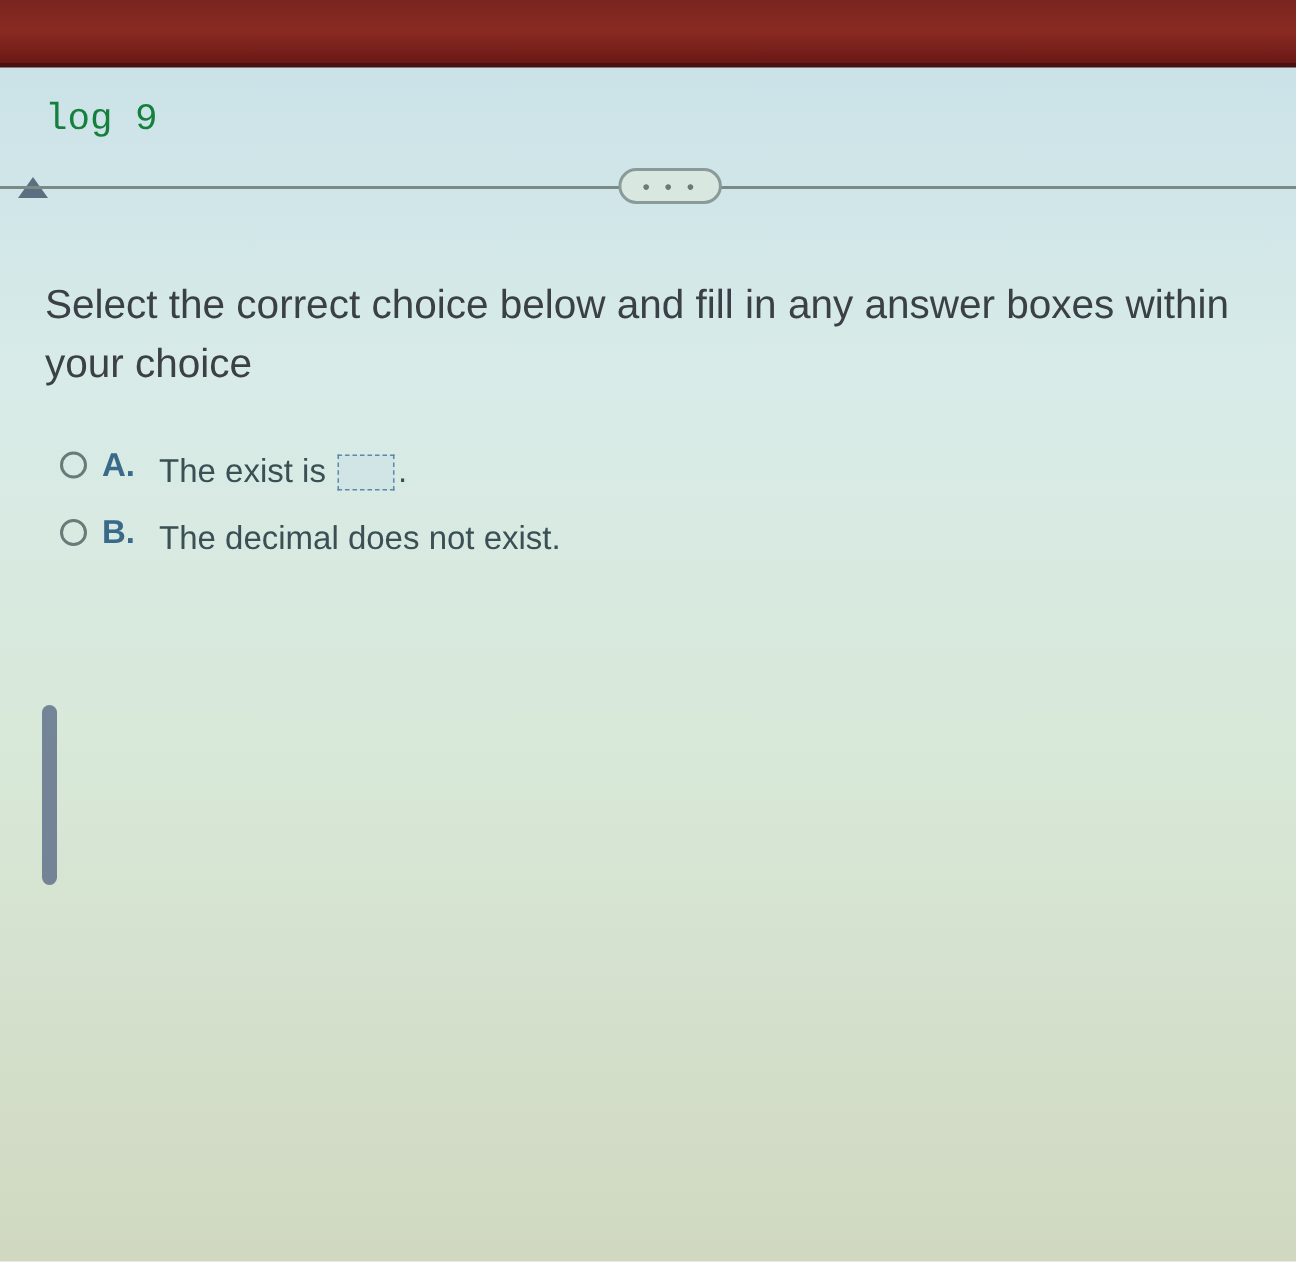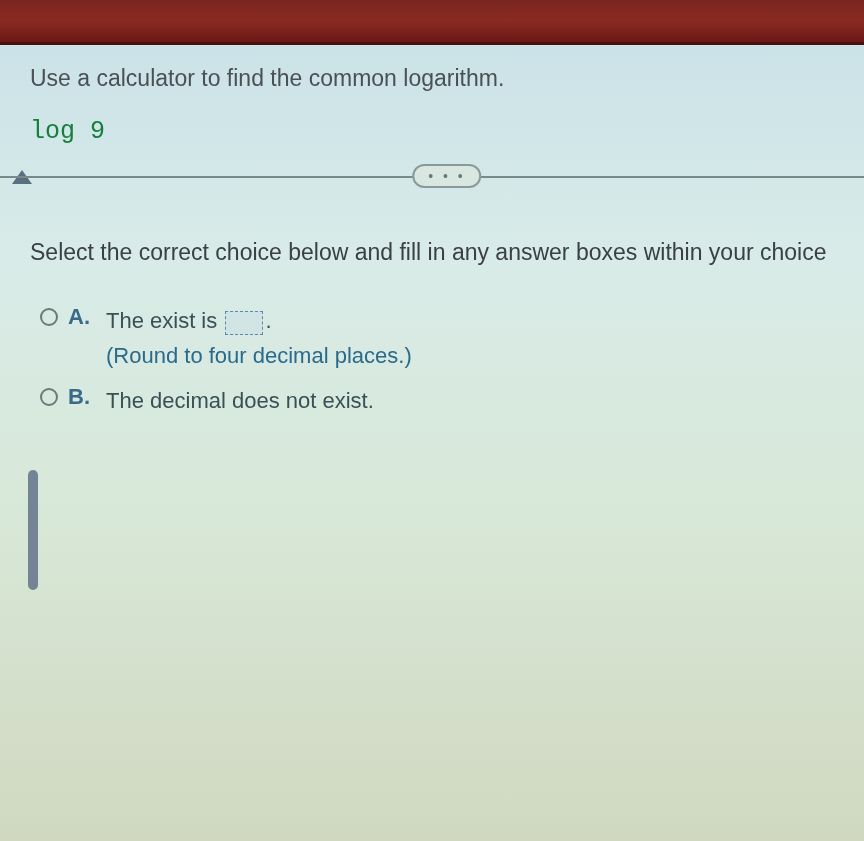--- a/index.html
+++ b/index.html
@@ -68,21 +68,21 @@
       background: #d8e8e0;
       border: 2px solid #8a9a98;
       border-radius: 14px;
       padding: 2px 14px;
       font-size: 14px;
       color: #6a7a78;
       letter-spacing: 3px;
       cursor: pointer;
     }
     .prompt {
-      font-size: 23px;
+      font-size: 27px;
       color: #3a4045;
       margin-bottom: 35px;
       line-height: 1.45;
     }
     .options {
       margin-left: 10px;
     }
     .option {
       display: flex;
       align-items: flex-start;
@@ -136,40 +136,38 @@
       opacity: 0.7;
     }
   </style>
 </head>
 <body>
 
 <div class="top-bezel"></div>
 
 <div class="content">
 
-  <div class="instruction">Use a calculator to find the common logarithm.</div>
 
   <div class="expression">log 9</div>
 
   <div class="divider-row">
     <div class="arrow-up"></div>
     <div class="divider-line"></div>
     <div class="dots-pill">• • •</div>
   </div>
 
   <div class="prompt">Select the correct choice below and fill in any answer boxes within your choice</div>
 
   <div class="options">
 
     <div class="option">
       <input type="radio" class="radio" name="answer" style="">
       <span class="option-letter">A.</span>
       <div class="option-body">
         <span>The exist is </span><input type="text" class="answer-input" style=""><span>.</span>
-        <span class="hint">(Round to four decimal places.)</span>
       </div>
     </div>
 
     <div class="option">
       <input type="radio" class="radio" name="answer" style="">
       <span class="option-letter">B.</span>
       <div class="option-body">The decimal does not exist.</div>
     </div>
 
   </div>

